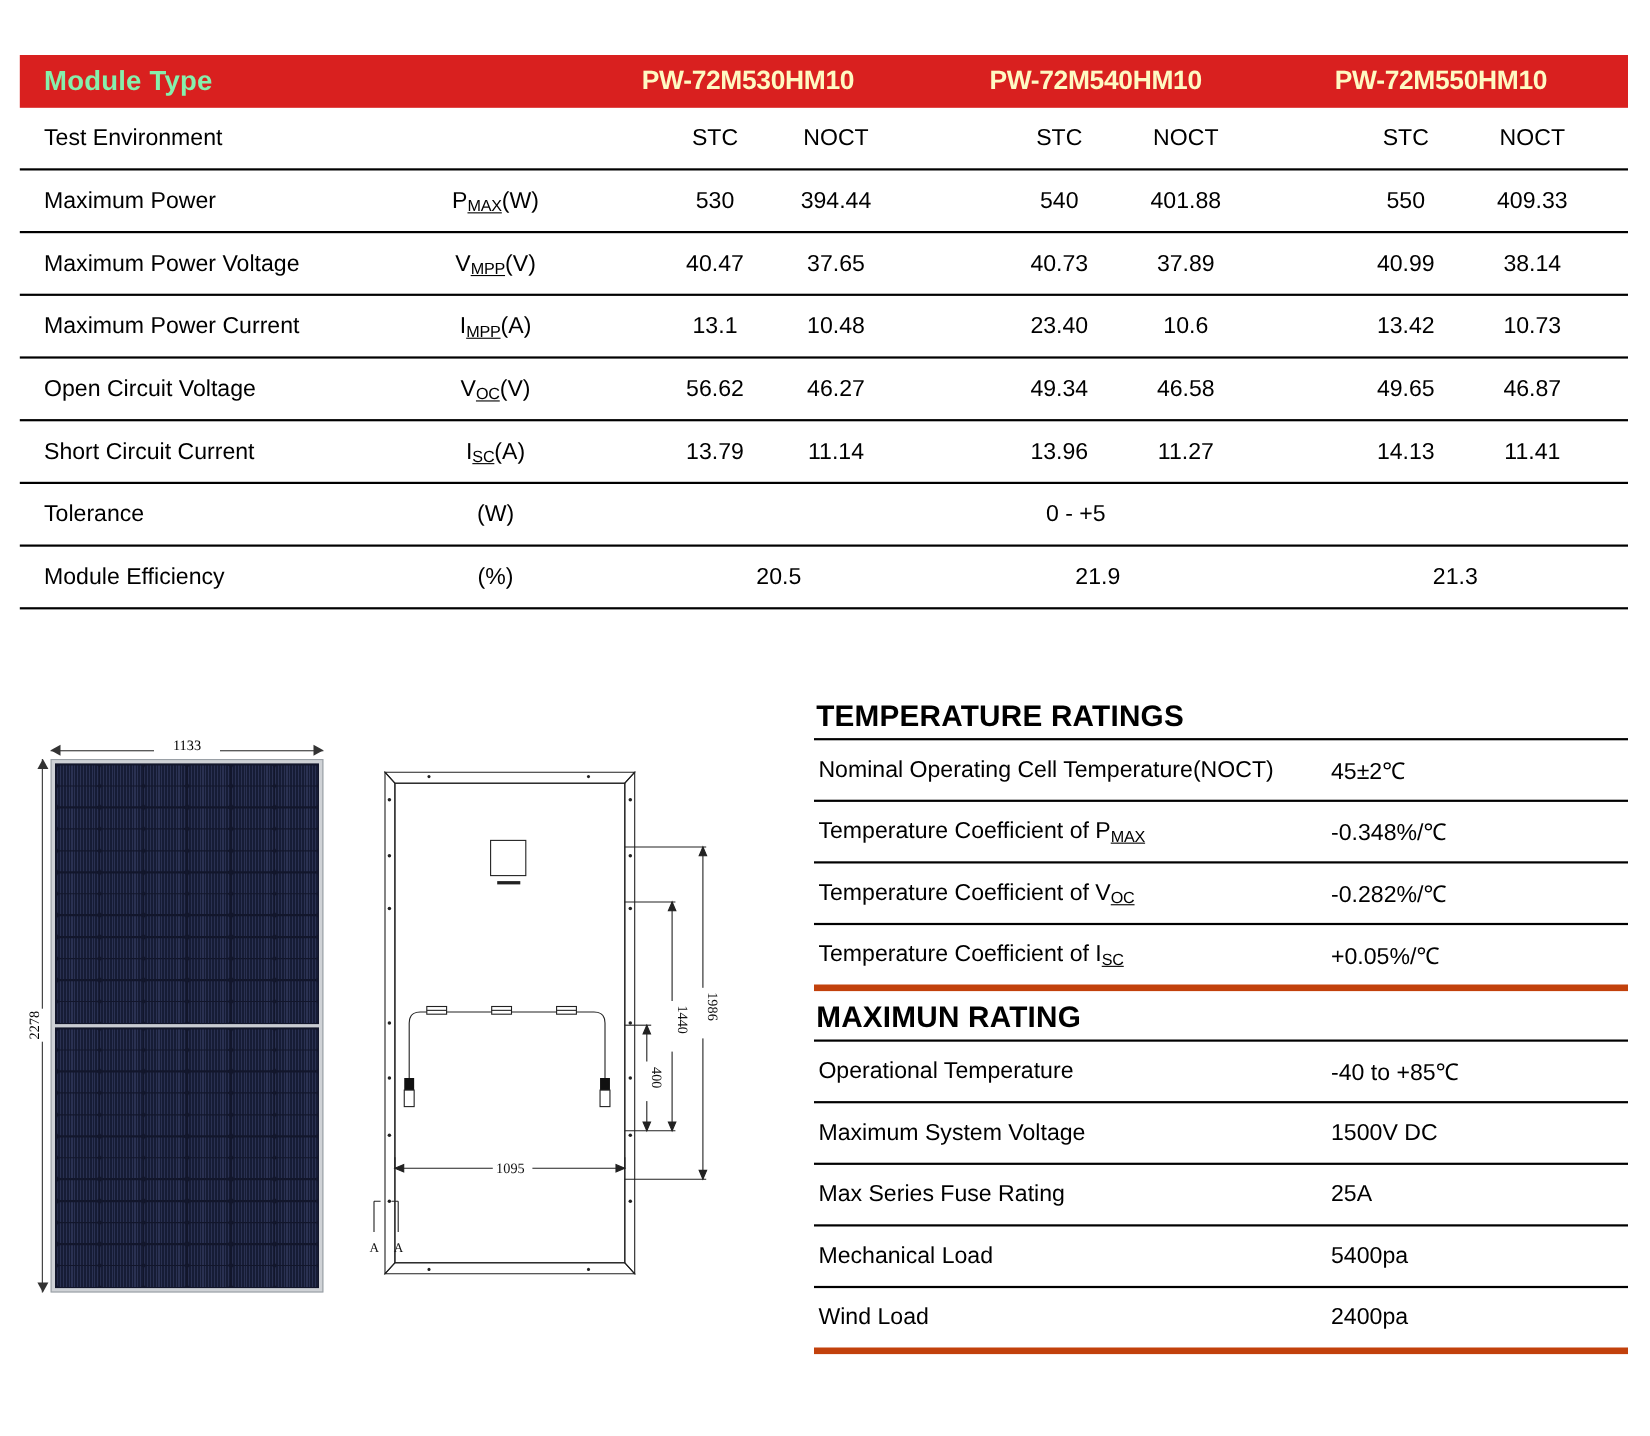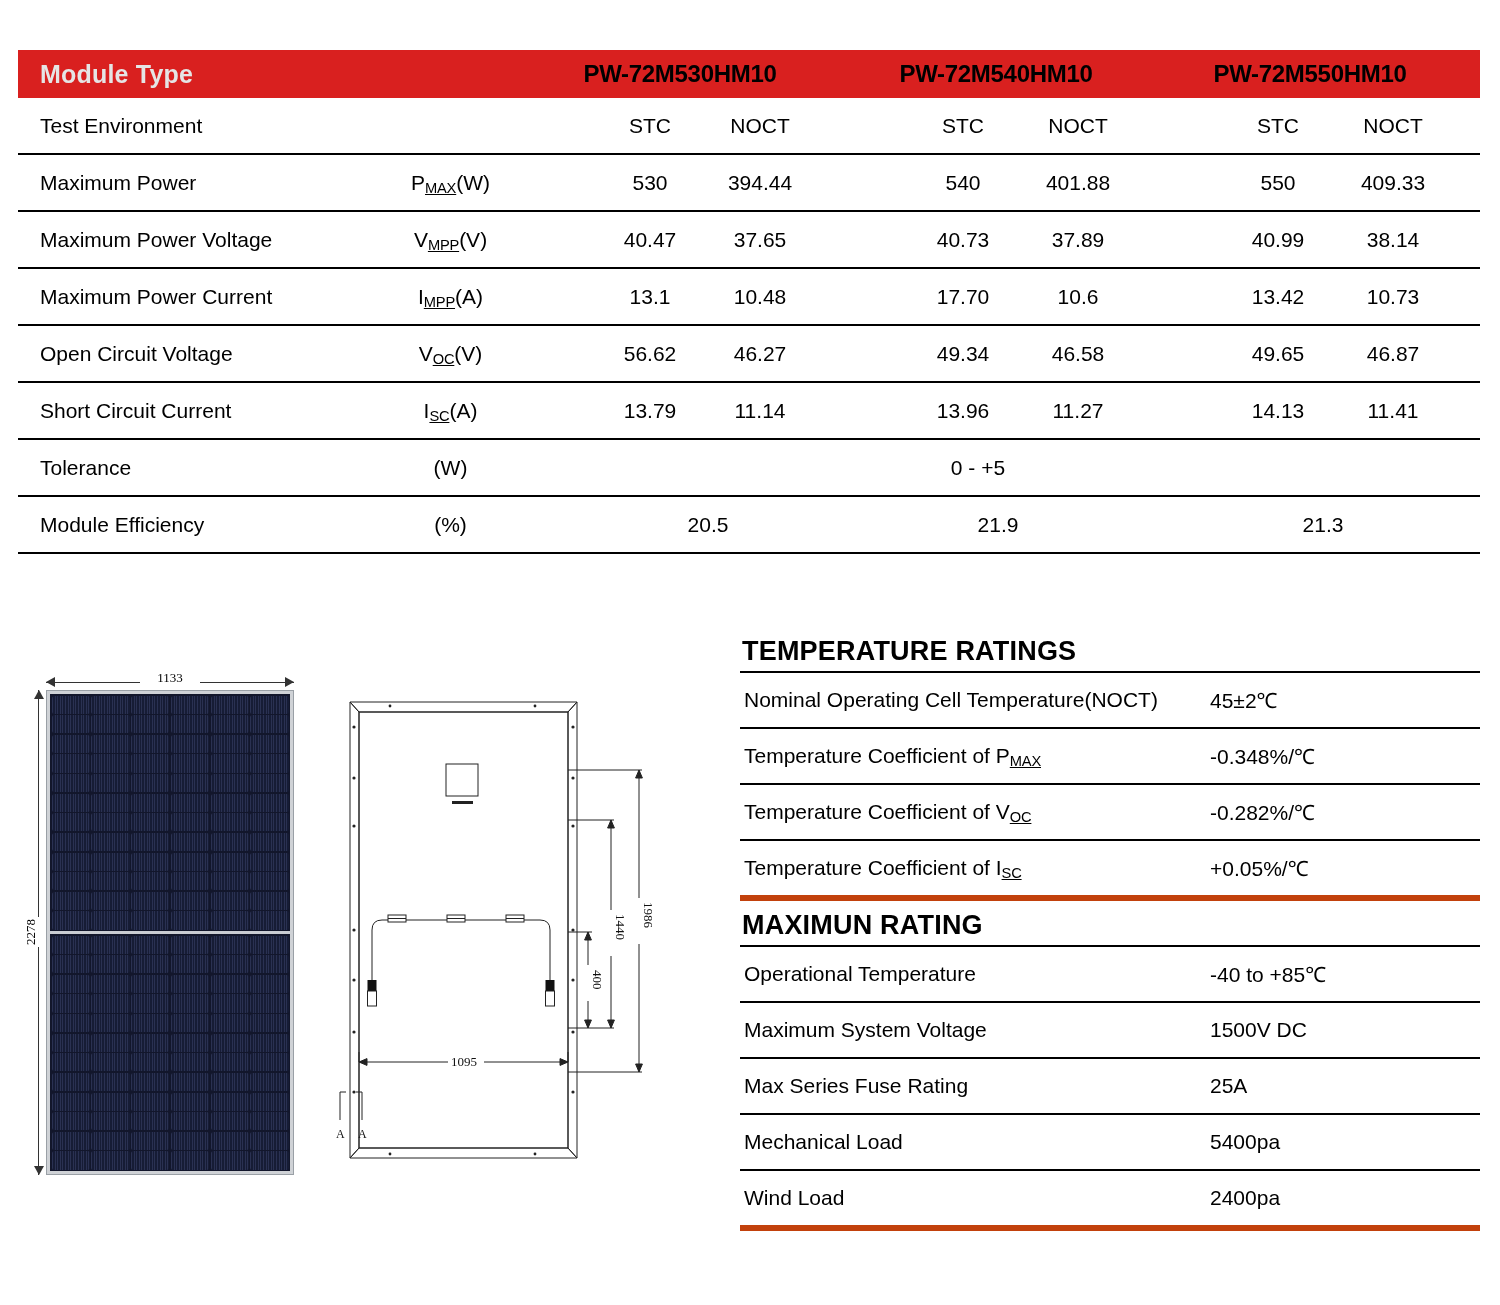--- a/index.html
+++ b/index.html
@@ -17,26 +17,26 @@
     position:absolute;left:18px;top:50px;width:1462px;
   }
   .hdr-row{
     background:#d9201f;
     height:48px;
     display:flex;
     align-items:center;
     position:relative;
   }
   .hdr-title{
-    font-size:25px;font-weight:bold;color:#e5e5e5;
+    font-size:25px;font-weight:bold;color:#86efac;
     padding-left:22px;letter-spacing:.2px;
   }
   .hdr-model{
     position:absolute;
-    font-size:24px;font-weight:bold;color:#000000;
+    font-size:24px;font-weight:bold;color:#fef9c3;
     text-align:center;
     letter-spacing:-.3px;
   }
   .hdr-m1{left:512px;width:300px;}
   .hdr-m2{left:828px;width:300px;}
   .hdr-m3{left:1142px;width:300px;}
 
   .srow{
     position:relative;
     height:55px;
@@ -202,21 +202,21 @@
     <span class="v c4">37.89</span>
     <span class="v c5">40.99</span>
     <span class="v c6">38.14</span>
   </div>
 
   <div class="srow">
     <span class="lbl">Maximum Power Current</span>
     <span class="sym"><span>I</span><sub>MPP</sub><span>(A)</span></span>
     <span class="v c1">13.1</span>
     <span class="v c2">10.48</span>
-    <span class="v c3">17.70</span>
+    <span class="v c3">23.40</span>
     <span class="v c4">10.6</span>
     <span class="v c5">13.42</span>
     <span class="v c6">10.73</span>
   </div>
 
   <div class="srow">
     <span class="lbl">Open Circuit Voltage</span>
     <span class="sym"><span>V</span><sub>OC</sub><span>(V)</span></span>
     <span class="v c1">56.62</span>
     <span class="v c2">46.27</span>

